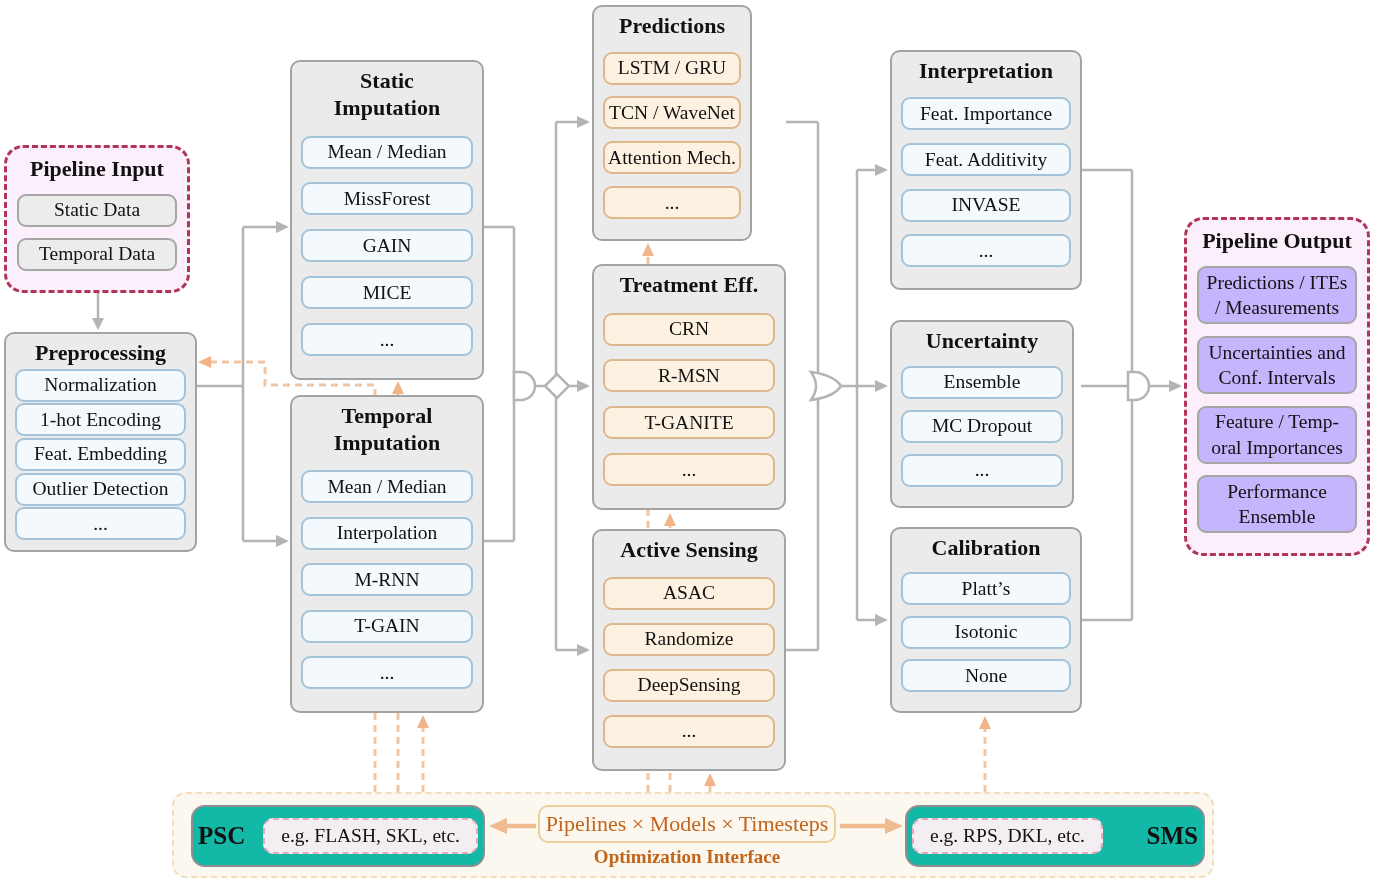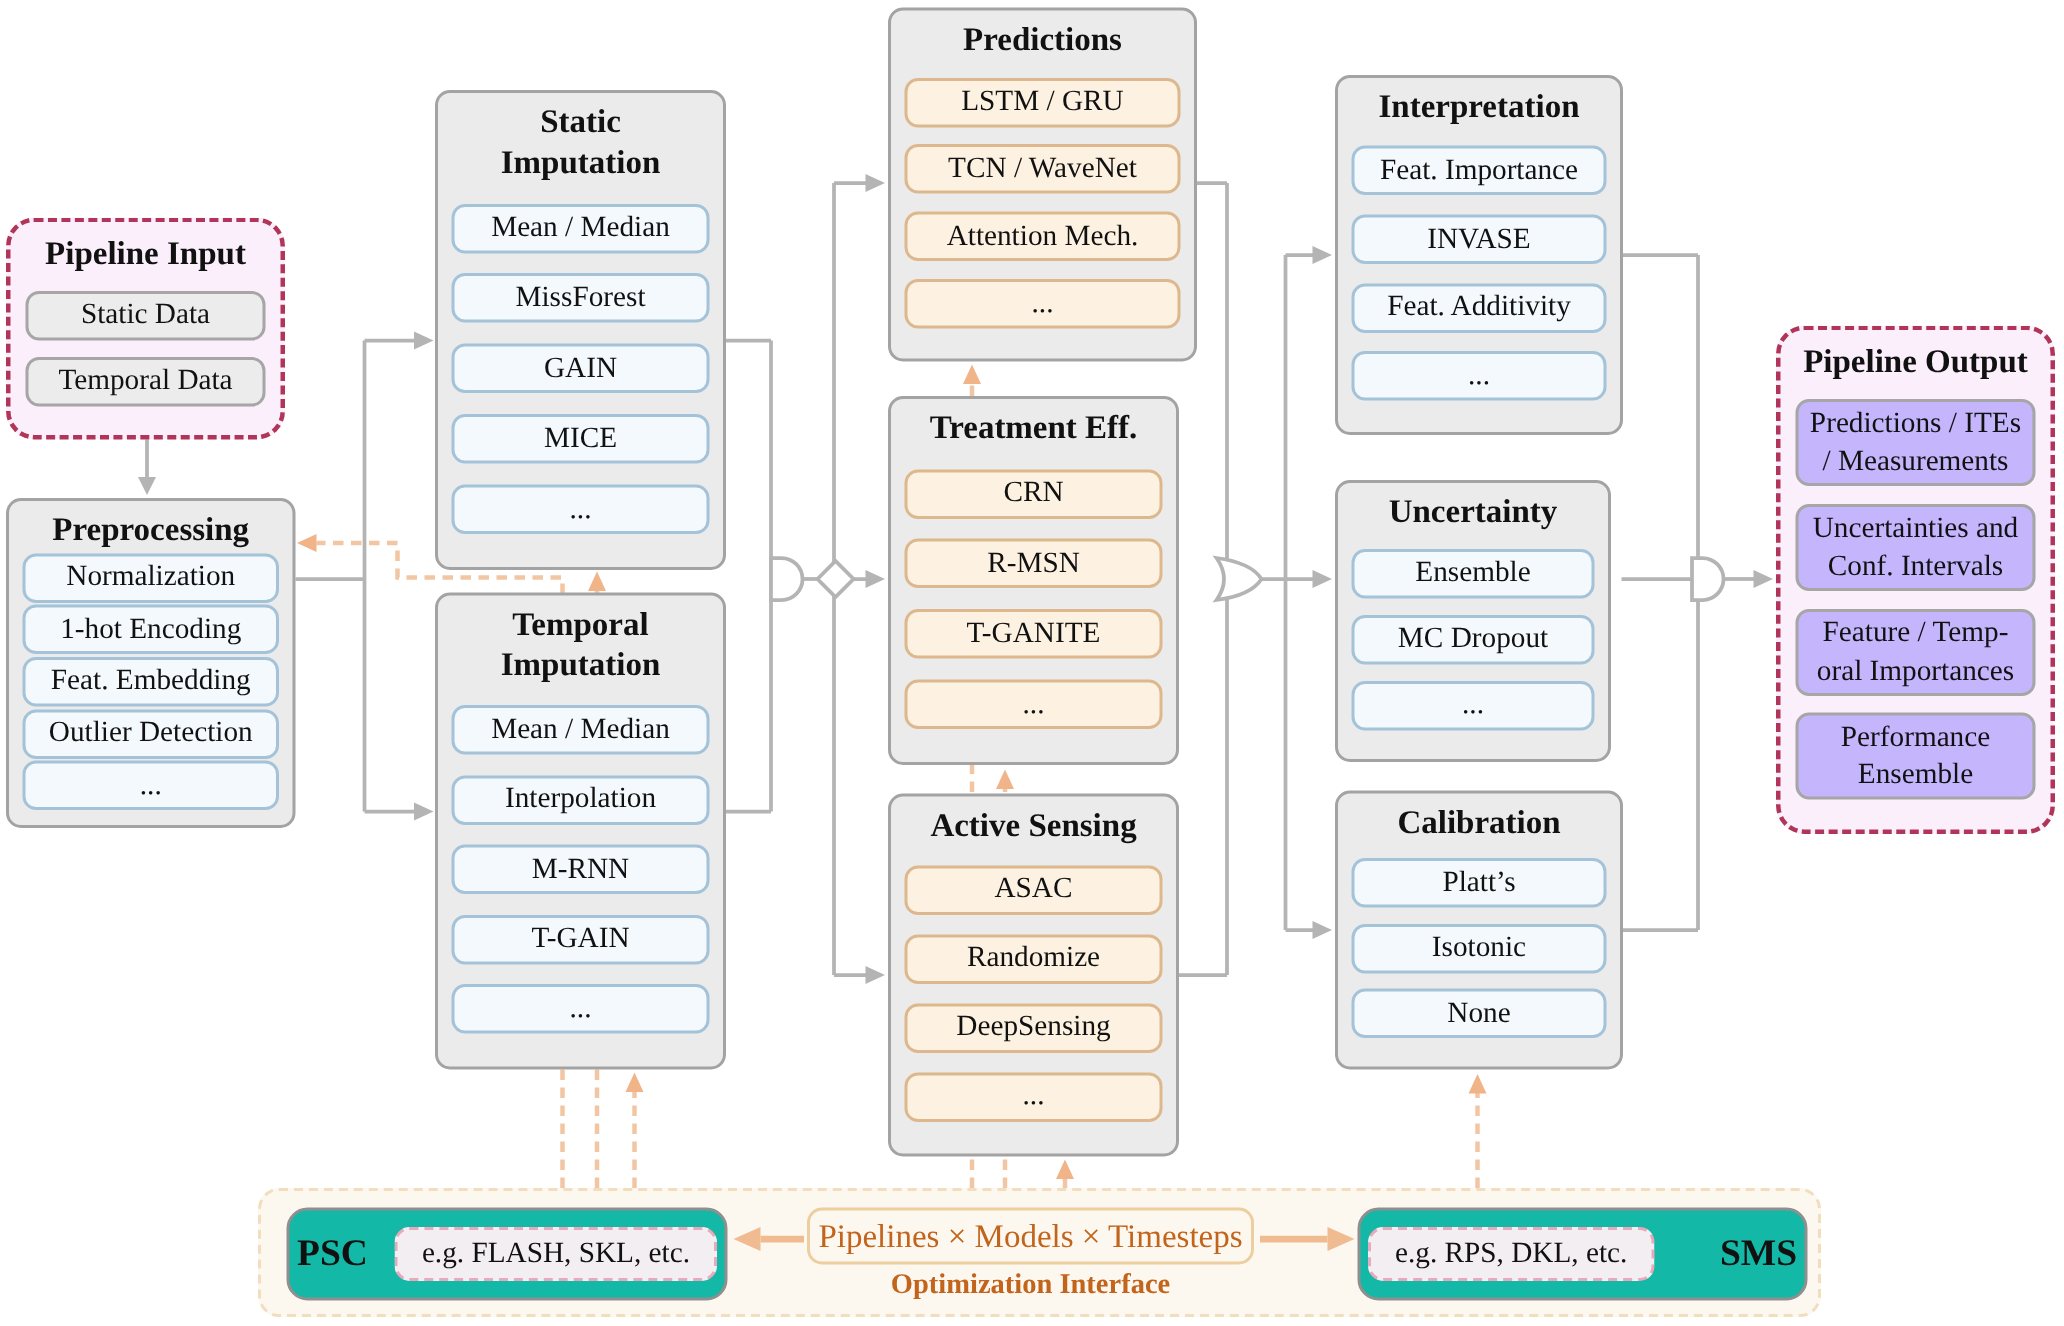--- a/index.html
+++ b/index.html
@@ -133,21 +133,21 @@
 Imputation</div>
     <div class="pills">
       <div class="pill">Mean / Median</div>
       <div class="pill">Interpolation</div>
       <div class="pill">M-RNN</div>
       <div class="pill">T-GAIN</div>
       <div class="pill">...</div>
     </div>
   </div>
 
-  <div class="stage" style="left:592px;top:5px;width:206px;height:236px">
+  <div class="stage" style="left:592px;top:5px;width:160px;height:236px">
     <div class="stage-title">Predictions</div>
     <div class="pills">
       <div class="pill orange">LSTM / GRU</div>
       <div class="pill orange">TCN / WaveNet</div>
       <div class="pill orange">Attention Mech.</div>
       <div class="pill orange">...</div>
     </div>
   </div>
 
   <div class="stage" style="left:592px;top:264px;width:194px;height:246px">
@@ -167,22 +167,22 @@
       <div class="pill orange">Randomize</div>
       <div class="pill orange">DeepSensing</div>
       <div class="pill orange">...</div>
     </div>
   </div>
 
   <div class="stage" style="left:890px;top:50px;width:192px;height:240px">
     <div class="stage-title">Interpretation</div>
     <div class="pills">
       <div class="pill">Feat. Importance</div>
+      <div class="pill">Feat. Additivity</div>
       <div class="pill">INVASE</div>
-      <div class="pill">Feat. Additivity</div>
       <div class="pill">...</div>
     </div>
   </div>
 
   <div class="stage" style="left:890px;top:320px;width:184px;height:188px">
     <div class="stage-title">Uncertainty</div>
     <div class="pills">
       <div class="pill">Ensemble</div>
       <div class="pill">MC Dropout</div>
       <div class="pill">...</div>

